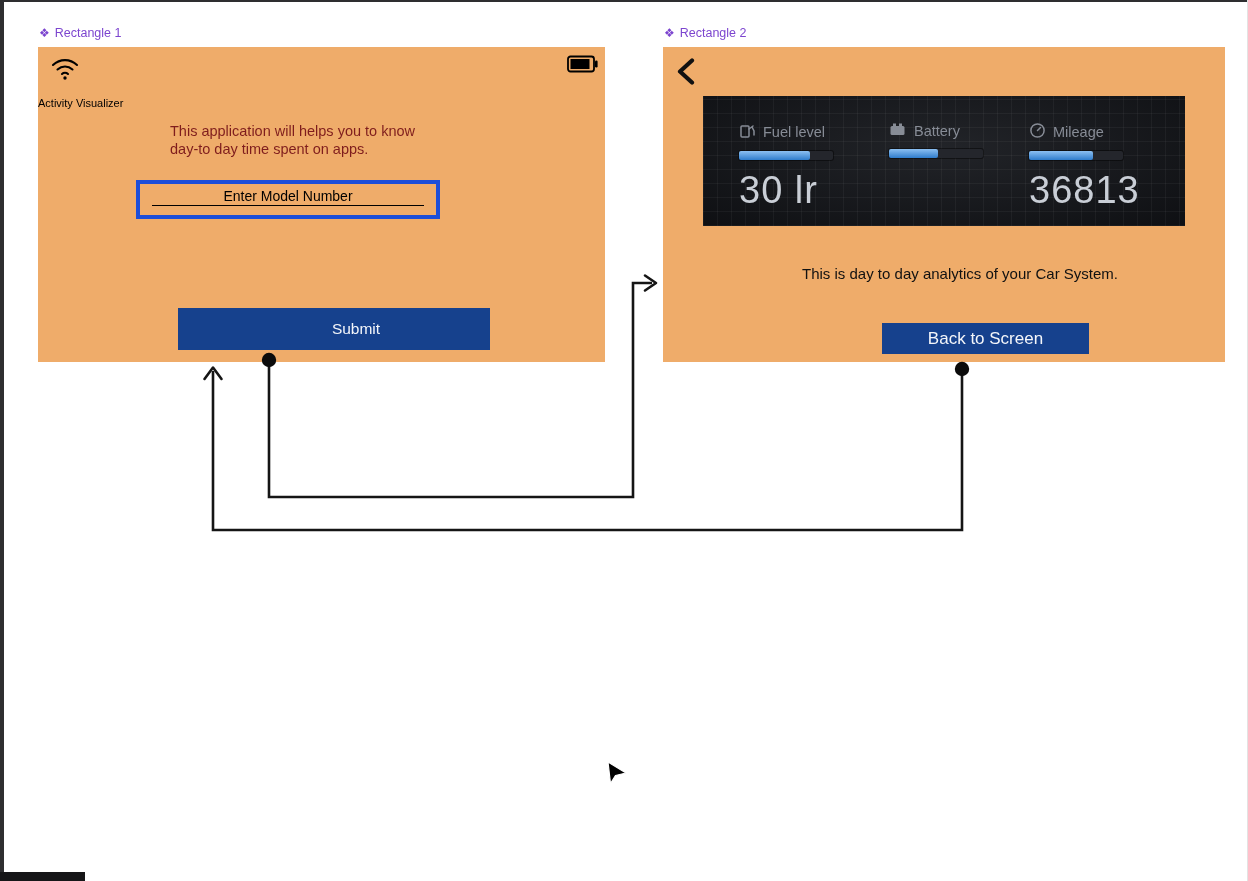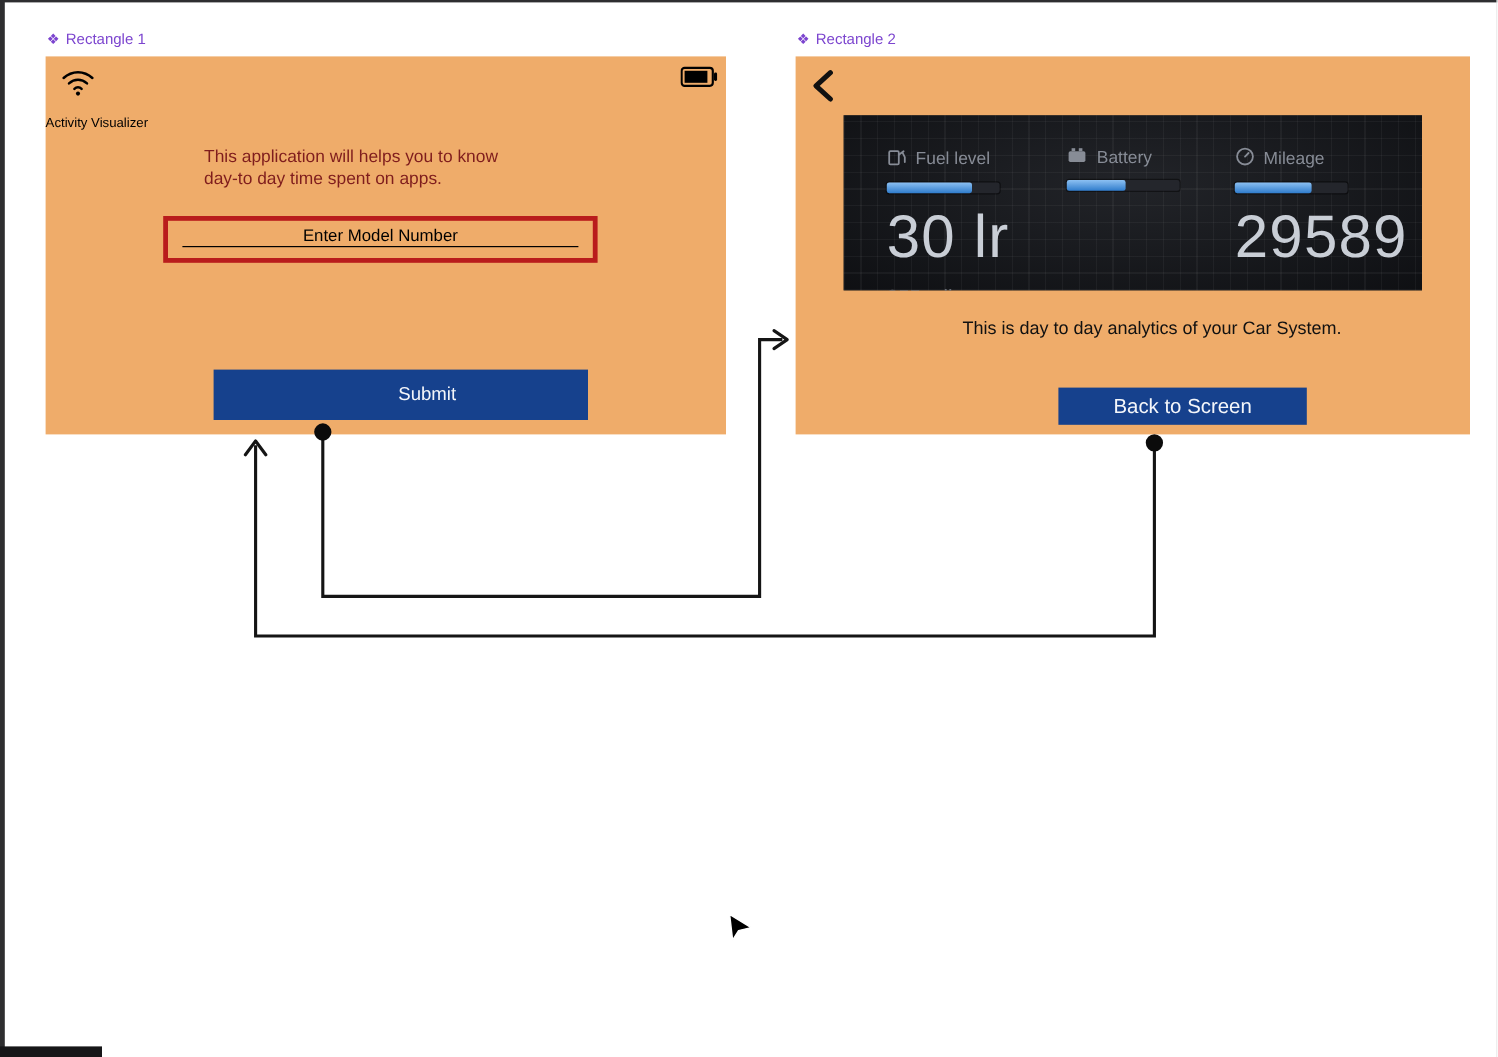--- a/index.html
+++ b/index.html
@@ -20,44 +20,44 @@
   
   .artboard{position:absolute;width:567px;height:315px;background:#efac6a;}
   #artboard2{width:562px;}
 
   
   .wifi-wrap{position:absolute;left:12px;top:8px;}
   .battery-wrap{position:absolute;right:7px;top:8px;}
   .s1-title{position:absolute;left:0;top:50px;width:530px;
     font-size:11px;color:#000000;}
   .s1-para{position:absolute;left:132px;top:76px;font-size:14.5px;color:#7f1d1d;line-height:1.22;}
-  .s1-input{position:absolute;left:98px;top:133px;width:362px;height:39px;
-    border:4px solid #b91c1c;background:transparent;}
+  .s1-input{position:absolute;left:98px;top:133px;width:304px;height:39px;
+    border:4px solid #1d4ed8;background:transparent;}
   .s1-input .line{position:absolute;left:12px;right:12px;bottom:9px;height:0;
     border-top:1.6px solid #000;}
   .s1-input .ph{position:absolute;left:0;right:0;bottom:11px;text-align:center;
     font-size:14px;color:#000;}
   .btn{display:flex;align-items:center;justify-content:center;background:#16418d;
     color:#f4f6fa;cursor:pointer;}
   .s1-submit{position:absolute;left:140px;top:261px;width:312px;height:42px;font-size:15.5px;padding-left:44px;}
 
   
   .back-wrap{position:absolute;left:13px;top:11px;}
-  .dash{position:absolute;left:40px;top:49px;width:482px;height:146px;background:#16181d;
+  .dash{position:absolute;left:40px;top:49px;width:482px;height:130px;background:#16181d;
     overflow:hidden;
     background-image:
       repeating-linear-gradient(0deg, rgba(255,255,255,0.045) 0 1px, transparent 1px 14px),
       repeating-linear-gradient(90deg, rgba(255,255,255,0.045) 0 1px, transparent 1px 14px),
       radial-gradient(ellipse at 50% 40%, rgba(255,255,255,0.05), rgba(0,0,0,0.35));}
   .metric{position:absolute;top:26px;width:150px;}
   .metric .hd{display:flex;align-items:center;gap:7px;color:#878c96;font-size:14.5px;}
   .metric .bar{margin-top:9px;width:94px;height:9px;background:#24262c;border-radius:2px;
     box-shadow:0 0 0 1px rgba(0,0,0,.45);}
   .metric .bar .fill{height:100%;background:linear-gradient(#8cc0f2,#2f7ccc);border-radius:2px;}
-  .metric .val{margin-top:11px;font-size:50px;font-weight:300;letter-spacing:1px;
+  .metric .val{margin-top:11px;font-size:38px;font-weight:300;letter-spacing:1px;
     color:#c9ced6;line-height:1;}
   .metric .sub{margin-top:16px;font-size:17px;color:#7d828c;}
   .s2-caption{position:absolute;left:0;top:218px;width:562px;text-align:center;
     font-size:15px;color:#111;padding-left:32px;}
   .s2-back{position:absolute;left:200px;top:276px;width:207px;height:31px;font-size:17px;margin-left:19px;}
 
   
   .overlay{position:absolute;left:0;top:0;width:1248px;height:881px;pointer-events:none;}
   .overlay .hit{pointer-events:all;}
 </style>
@@ -158,21 +158,21 @@
             <svg width="17" height="17" viewBox="0 0 17 17">
               <circle cx="8.5" cy="8.5" r="6.6" fill="none" stroke="#878c96" stroke-width="1.5"></circle>
               <path d="M8.5 8.5 L11.5 5.5" fill="none" stroke="#878c96" stroke-width="1.5" stroke-linecap="round"></path>
             </svg>
           </span>
           <span>Mileage</span>
         </div>
         <div class="bar">
           <div class="fill" style="width: 68%;"></div>
         </div>
-        <div class="val">29589</div>
+        <div class="val">36813</div>
       </div>
     </div>
 
     <div class="s2-caption">This is day to day analytics of your Car System.</div>
     <div class="btn s2-back">
       <span>Back to Screen</span>
     </div>
   </div>
 
   <svg class="overlay">

